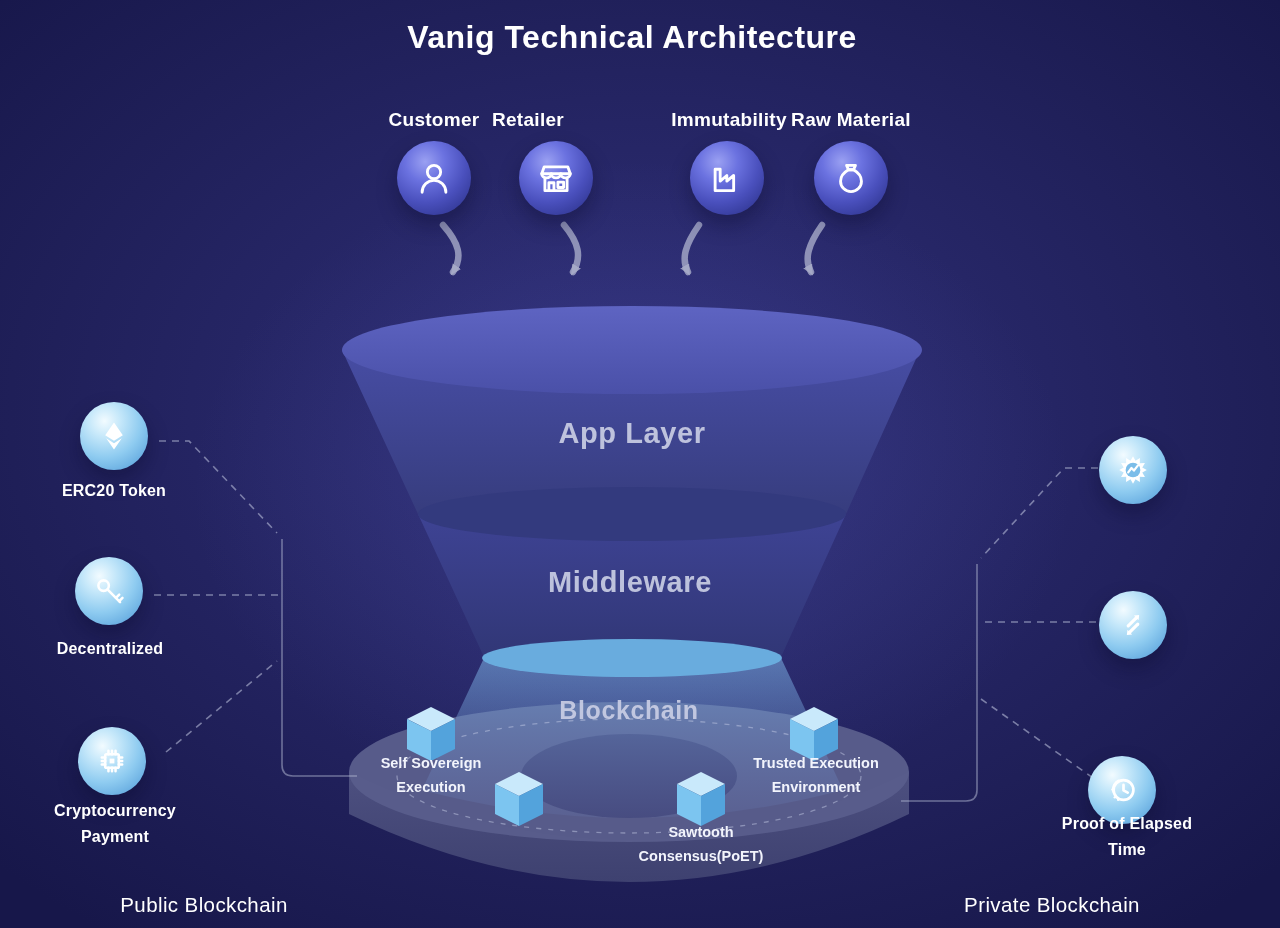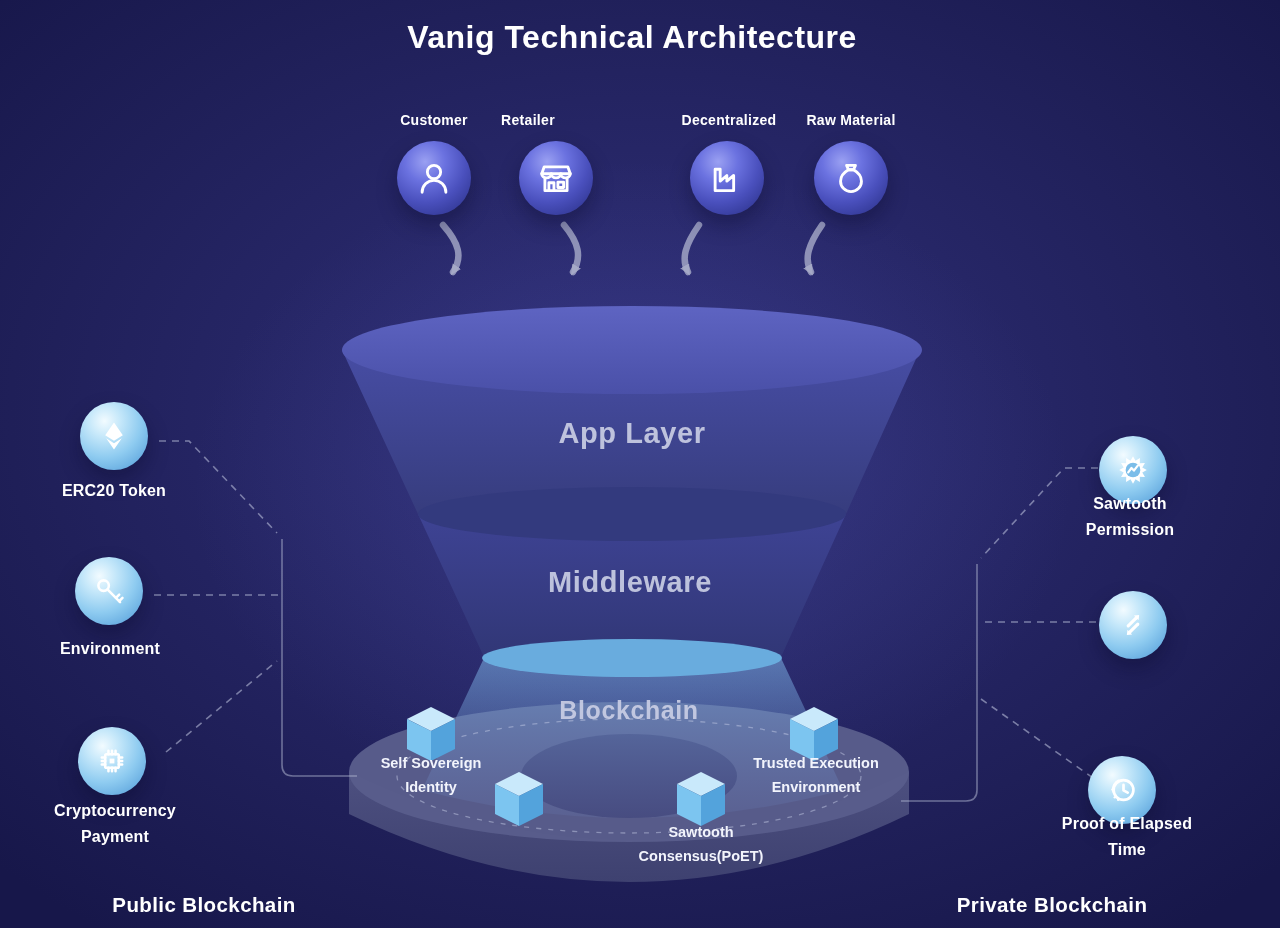--- a/index.html
+++ b/index.html
@@ -2,28 +2,28 @@
 <html><head>
 <meta charset="utf-8">
 <style>
   html,body{margin:0;padding:0;width:1280px;height:928px;overflow:hidden;
     font-family:"Liberation Sans","DejaVu Sans",sans-serif;}
   body{background:radial-gradient(ellipse 900px 640px at 50% 45%, #2f2f7a 0%, #272768 38%, #1f1f58 70%, #17174a 100%);}
   .stage{position:relative;width:1280px;height:807px;}
   .scene{position:absolute;left:0;top:0;}
   .abs{position:absolute;transform:translate(-50%,-50%);text-align:center;color:#fff;}
   .title{font-size:32px;font-weight:800;letter-spacing:.5px;}
-  .actor-label{font-size:14px;font-weight:700;letter-spacing:.3px;white-space:nowrap;}
+  .actor-label{font-size:19px;font-weight:700;letter-spacing:.3px;white-space:nowrap;}
   .layer-label{font-weight:800;color:rgba(201,205,228,.92);letter-spacing:.6px;white-space:nowrap;}
   .layer-app{font-size:29px;}
   .layer-mid{font-size:29px;text-align:right;}
   .layer-chain{font-size:25px;}
   .cube-label{font-size:14.5px;font-weight:600;line-height:1.65;color:#f2f4fc;}
   .side-label{font-size:16px;font-weight:700;line-height:1.65;letter-spacing:.2px;}
-  .corner-label{font-size:20.5px;font-weight:700;letter-spacing:.4px;white-space:nowrap;}
+  .corner-label{font-size:20.5px;font-weight:400;letter-spacing:.4px;white-space:nowrap;}
   .sphere{position:absolute;border-radius:50%;display:flex;align-items:center;justify-content:center;}
   .sphere-purple{width:74px;height:74px;
     background:radial-gradient(circle at 38% 28%, #9aa0f2 0%, #6b72e0 28%, #4a50bd 58%, #353b9a 82%, #2e338b 100%);
     box-shadow:0 10px 20px rgba(8,8,40,.35);}
   .sphere-blue{width:68px;height:68px;
     background:radial-gradient(circle at 36% 28%, #f2fbff 0%, #c6e8fa 24%, #8ecbf0 56%, #60a7de 86%, #539ad2 100%);
     box-shadow:0 10px 20px rgba(8,8,40,.35);}
   svg .ic{stroke:#fff;stroke-width:1.8;fill:none;stroke-linecap:round;stroke-linejoin:round;}
 </style>
 </head>
@@ -127,21 +127,21 @@
       <polygon points="0,-27 24,-15 0,-3 -24,-15" fill="#c9e9fb"></polygon>
       <polygon points="-24,-15 0,-3 0,27 -24,15" fill="#7cc5f0"></polygon>
       <polygon points="0,-3 24,-15 24,15 0,27" fill="#53a3dc"></polygon>
     </g>
   </svg>
 
   <div class="abs title" style="left:632px;top:37px;">Vanig Technical Architecture</div>
 
   <div class="abs actor-label" style="left:434px;top:120px;">Customer</div>
   <div class="abs actor-label" style="left:528px;top:120px;">Retailer</div>
-  <div class="abs actor-label" style="left:729px;top:120px;">Decentralized</div>
+  <div class="abs actor-label" style="left:729px;top:120px;">Immutability</div>
   <div class="abs actor-label" style="left:851px;top:120px;">Raw Material</div>
 
   <div class="sphere sphere-purple" style="left:397px;top:141px;">
     <svg width="38" height="38" viewBox="0 0 24 24">
       <g class="ic">
           <circle cx="12" cy="8.2" r="4.2"></circle>
           <path d="M4.5,21 a7.5,7.5 0 0 1 15,0"></path>
         </g>
     </svg>
   </div>
@@ -169,21 +169,21 @@
         <path d="M9.2,4 h5.6 L13.6,6.8 h-3.2 Z"></path>
         <path d="M10.4,6.8 h3.2 c3.1,1.8 5,4.4 5,7.2 a6.6,6.6 0 0 1 -13.2,0 c0,-2.8 1.9,-5.4 5,-7.2 Z"></path>
       </g>
     </svg>
   </div>
 
   <div class="abs layer-label layer-app" style="left:632px;top:433px;">App Layer</div>
   <div class="abs layer-label layer-mid" style="left:630px;top:582px;">Middleware</div>
   <div class="abs layer-label layer-chain" style="left:629px;top:710px;">Blockchain</div>
 
-  <div class="abs cube-label" style="left:431px;top:776px;width:145px;">Self Sovereign Identity</div>
+  <div class="abs cube-label" style="left:431px;top:776px;width:145px;">Self Sovereign Execution</div>
   <div class="abs cube-label" style="left:701px;top:845px;width:185px;">Sawtooth Consensus(PoET)</div>
   <div class="abs cube-label" style="left:816px;top:776px;width:175px;">Trusted Execution Environment</div>
 
   <div class="sphere sphere-blue" style="left:80px;top:402px;">
     <svg width="34" height="34" viewBox="0 0 24 24">
       <path d="M12,2.5 L18.2,11.4 L12,15.3 L5.8,11.4 Z" fill="#fff"></path>
       <path d="M6.5,13.6 L12,21.5 L17.5,13.6 L12,17.1 Z" fill="#fff"></path>
     </svg>
   </div>
   <div class="abs side-label" style="left:114px;top:491px;">ERC20 Token</div>
@@ -191,41 +191,40 @@
   <div class="sphere sphere-blue" style="left:75px;top:557px;">
     <svg width="34" height="34" viewBox="0 0 24 24">
       <g class="ic">
         <circle cx="8.2" cy="8.2" r="3.7"></circle>
         <path d="M10.9,10.9 L19.8,19.8"></path>
         <path d="M16.9,16.9 l2.3,-2.3"></path>
         <path d="M19.2,19.2 l2.3,-2.3"></path>
       </g>
     </svg>
   </div>
-  <div class="abs side-label" style="left:110px;top:649px;">Environment</div>
+  <div class="abs side-label" style="left:110px;top:649px;">Decentralized</div>
 
   <div class="sphere sphere-blue" style="left:78px;top:727px;">
     <svg width="34" height="34" viewBox="0 0 24 24">
       <g class="ic" stroke-width="1.5">
         <rect x="7.2" y="7.2" width="9.6" height="9.6" rx="1"></rect>
         <path d="M9.5,4.8 V7.2 M12,4.8 V7.2 M14.5,4.8 V7.2 M9.5,16.8 V19.2 M12,16.8 V19.2 M14.5,16.8 V19.2 M4.8,9.5 H7.2 M4.8,12 H7.2 M4.8,14.5 H7.2 M16.8,9.5 H19.2 M16.8,12 H19.2 M16.8,14.5 H19.2"></path>
       </g>
       <rect x="10.3" y="10.3" width="3.4" height="3.4" fill="#fff"></rect>
     </svg>
   </div>
   <div class="abs side-label" style="left:115px;top:824px;width:155px;">Cryptocurrency Payment</div>
 
   <div class="sphere sphere-blue" style="left:1099px;top:436px;">
     <svg width="36" height="36" viewBox="0 0 24 24">
       <path fill="#fff" d="M21.2,12 L18.18,10.34 L19.97,7.4 L16.53,7.47 L16.6,4.03 L13.66,5.82 L12,2.8 L10.34,5.82 L7.4,4.03 L7.47,7.47 L4.03,7.4 L5.82,10.34 L2.8,12 L5.82,13.66 L4.03,16.6 L7.47,16.53 L7.4,19.97 L10.34,18.18 L12,21.2 L13.66,18.18 L16.6,19.97 L16.53,16.53 L19.97,16.6 L18.18,13.66 Z"></path>
       <circle cx="12" cy="12" r="4.9" fill="#7bbde9"></circle>
       <path d="M8.8,13.6 L11,10.7 L12.6,12.4 L15.3,8.9" stroke="#fff" stroke-width="1.5" fill="none" stroke-linecap="round" stroke-linejoin="round"></path>
     </svg>
   </div>
-  <div class="abs side-label" style="left:1130px;top:517px;">Sawtooth Permission</div>
 
   <div class="sphere sphere-blue" style="left:1099px;top:591px;">
     <svg width="36" height="36" viewBox="0 0 24 24">
       <g stroke="#fff" stroke-width="2.1" stroke-linecap="round">
         <path d="M8.8,12.6 L14,7.4"></path>
         <path d="M15.2,11.4 L10,16.6"></path>
       </g>
       <polygon points="16.1,5.3 15.7,8.8 12.6,5.7" fill="#fff"></polygon>
       <polygon points="7.9,18.7 8.3,15.2 11.4,18.3" fill="#fff"></polygon>
     </svg>

